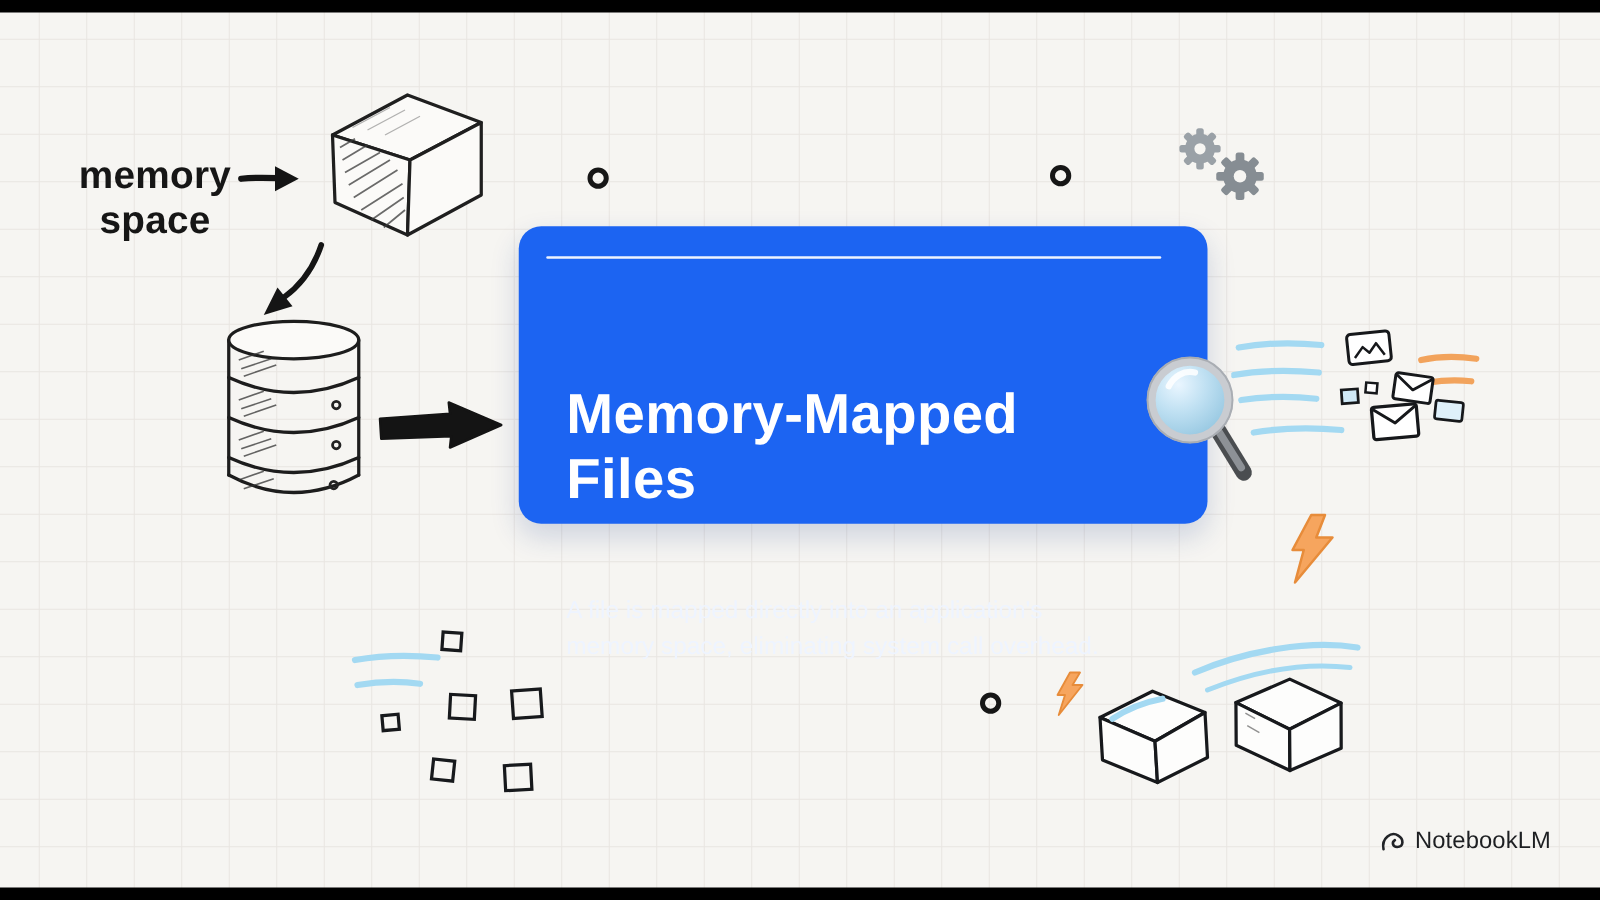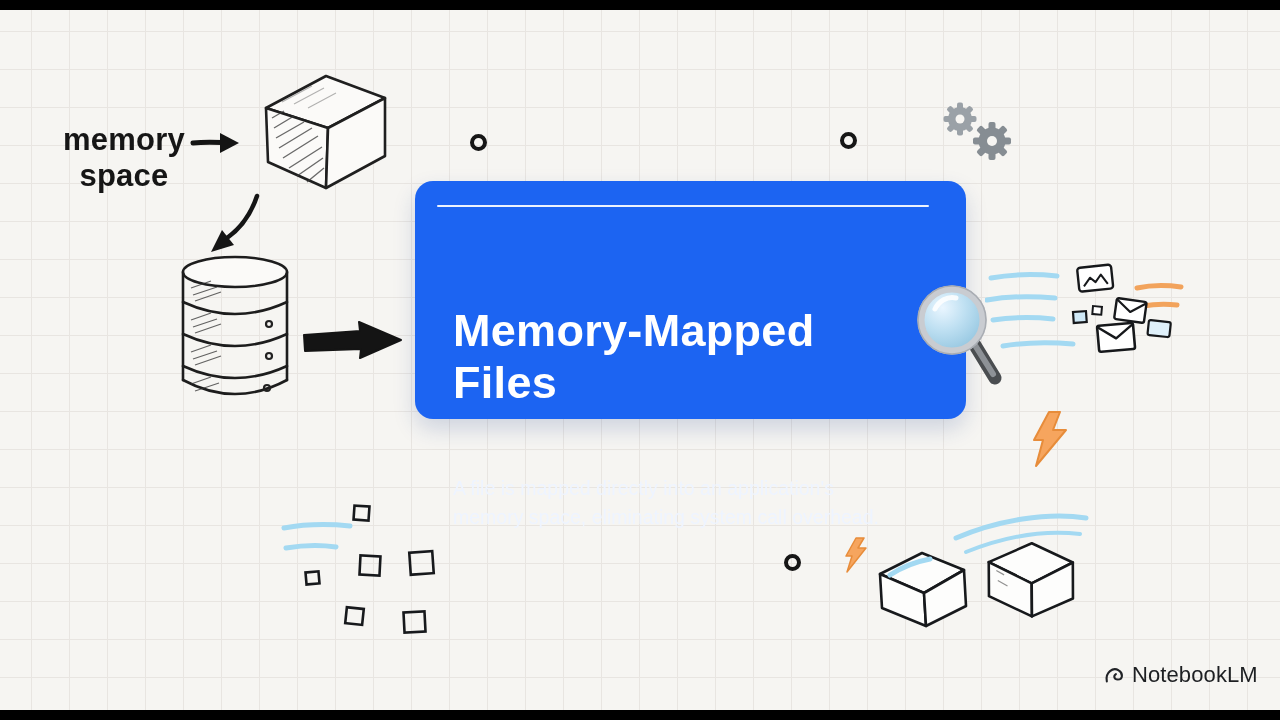--- a/index.html
+++ b/index.html
@@ -41,21 +41,21 @@
     position:absolute;left:38px;top:245px;width:445px;
     font-size:19.5px;font-weight:400;line-height:1.5;color:#eef4ff;margin-top:48px;
   }
   .ring{
     width:9px;height:9px;border:4.5px solid #161616;border-radius:50%;
     background:transparent;
   }
   .brand{
     left:1104px;top:662px;display:flex;align-items:center;gap:6px;
   }
-  .brand-text{font-size:22px;font-weight:500;color:#1d1f22;letter-spacing:0.1px;}
+  .brand-text{font-size:19px;font-weight:500;color:#1d1f22;letter-spacing:0.1px;}
   svg{display:block;}
 </style>
 </head>
 <body>
 
 <div id="frame">
 
   <div class="bar top"></div>
   <div class="bar bottom"></div>
 

